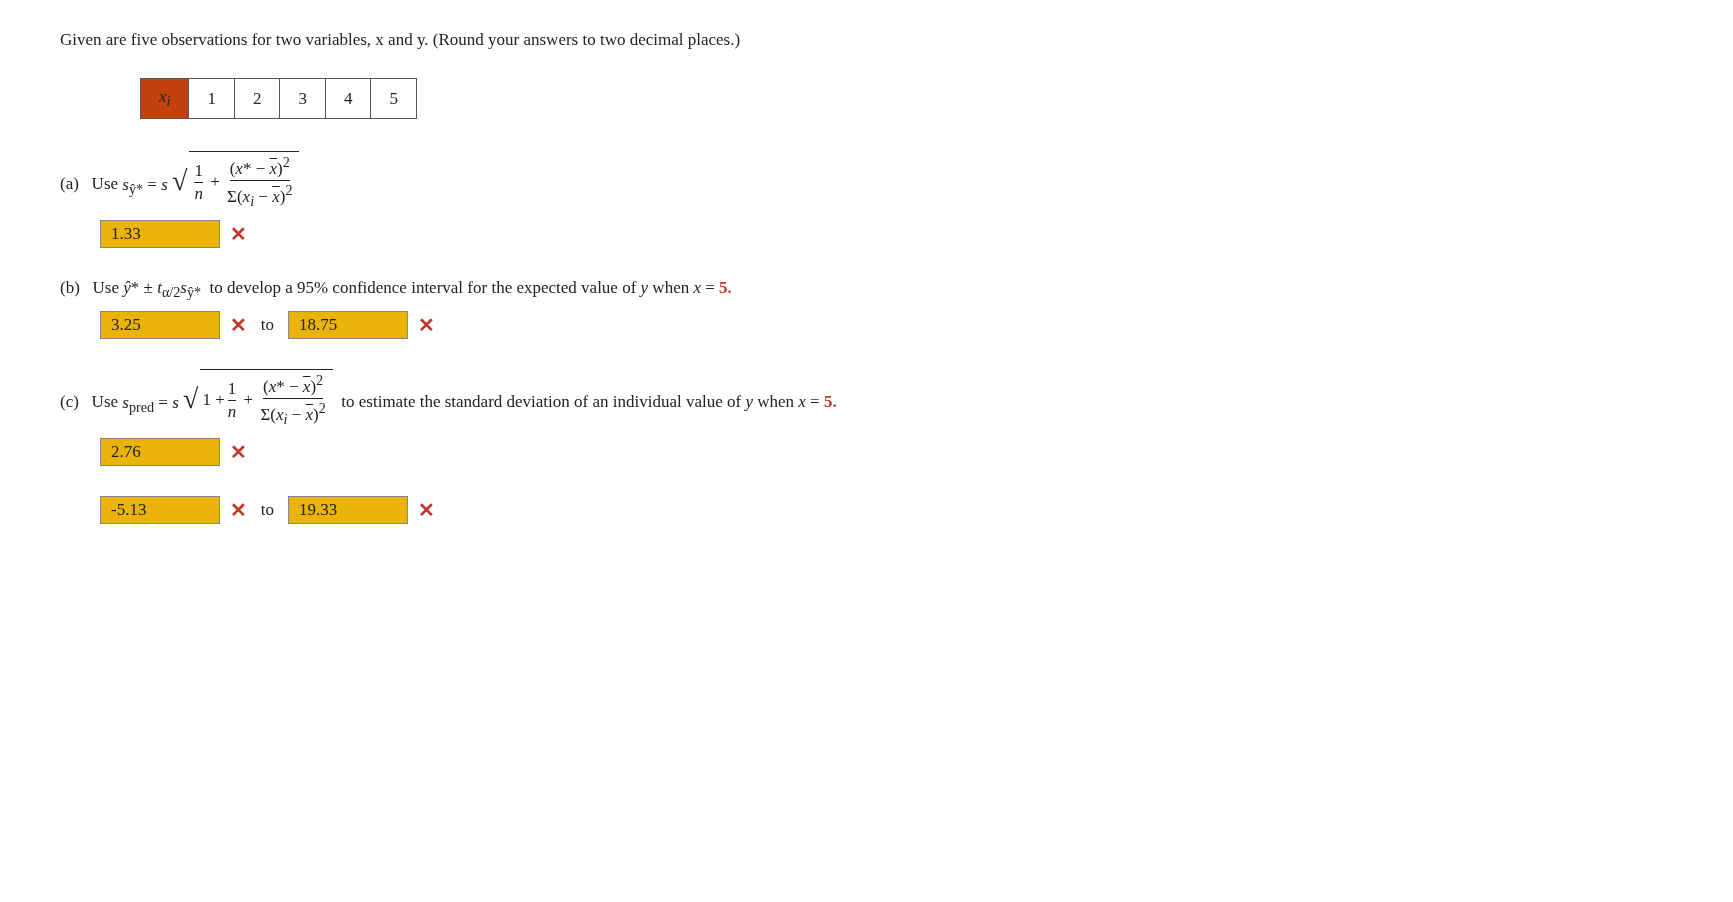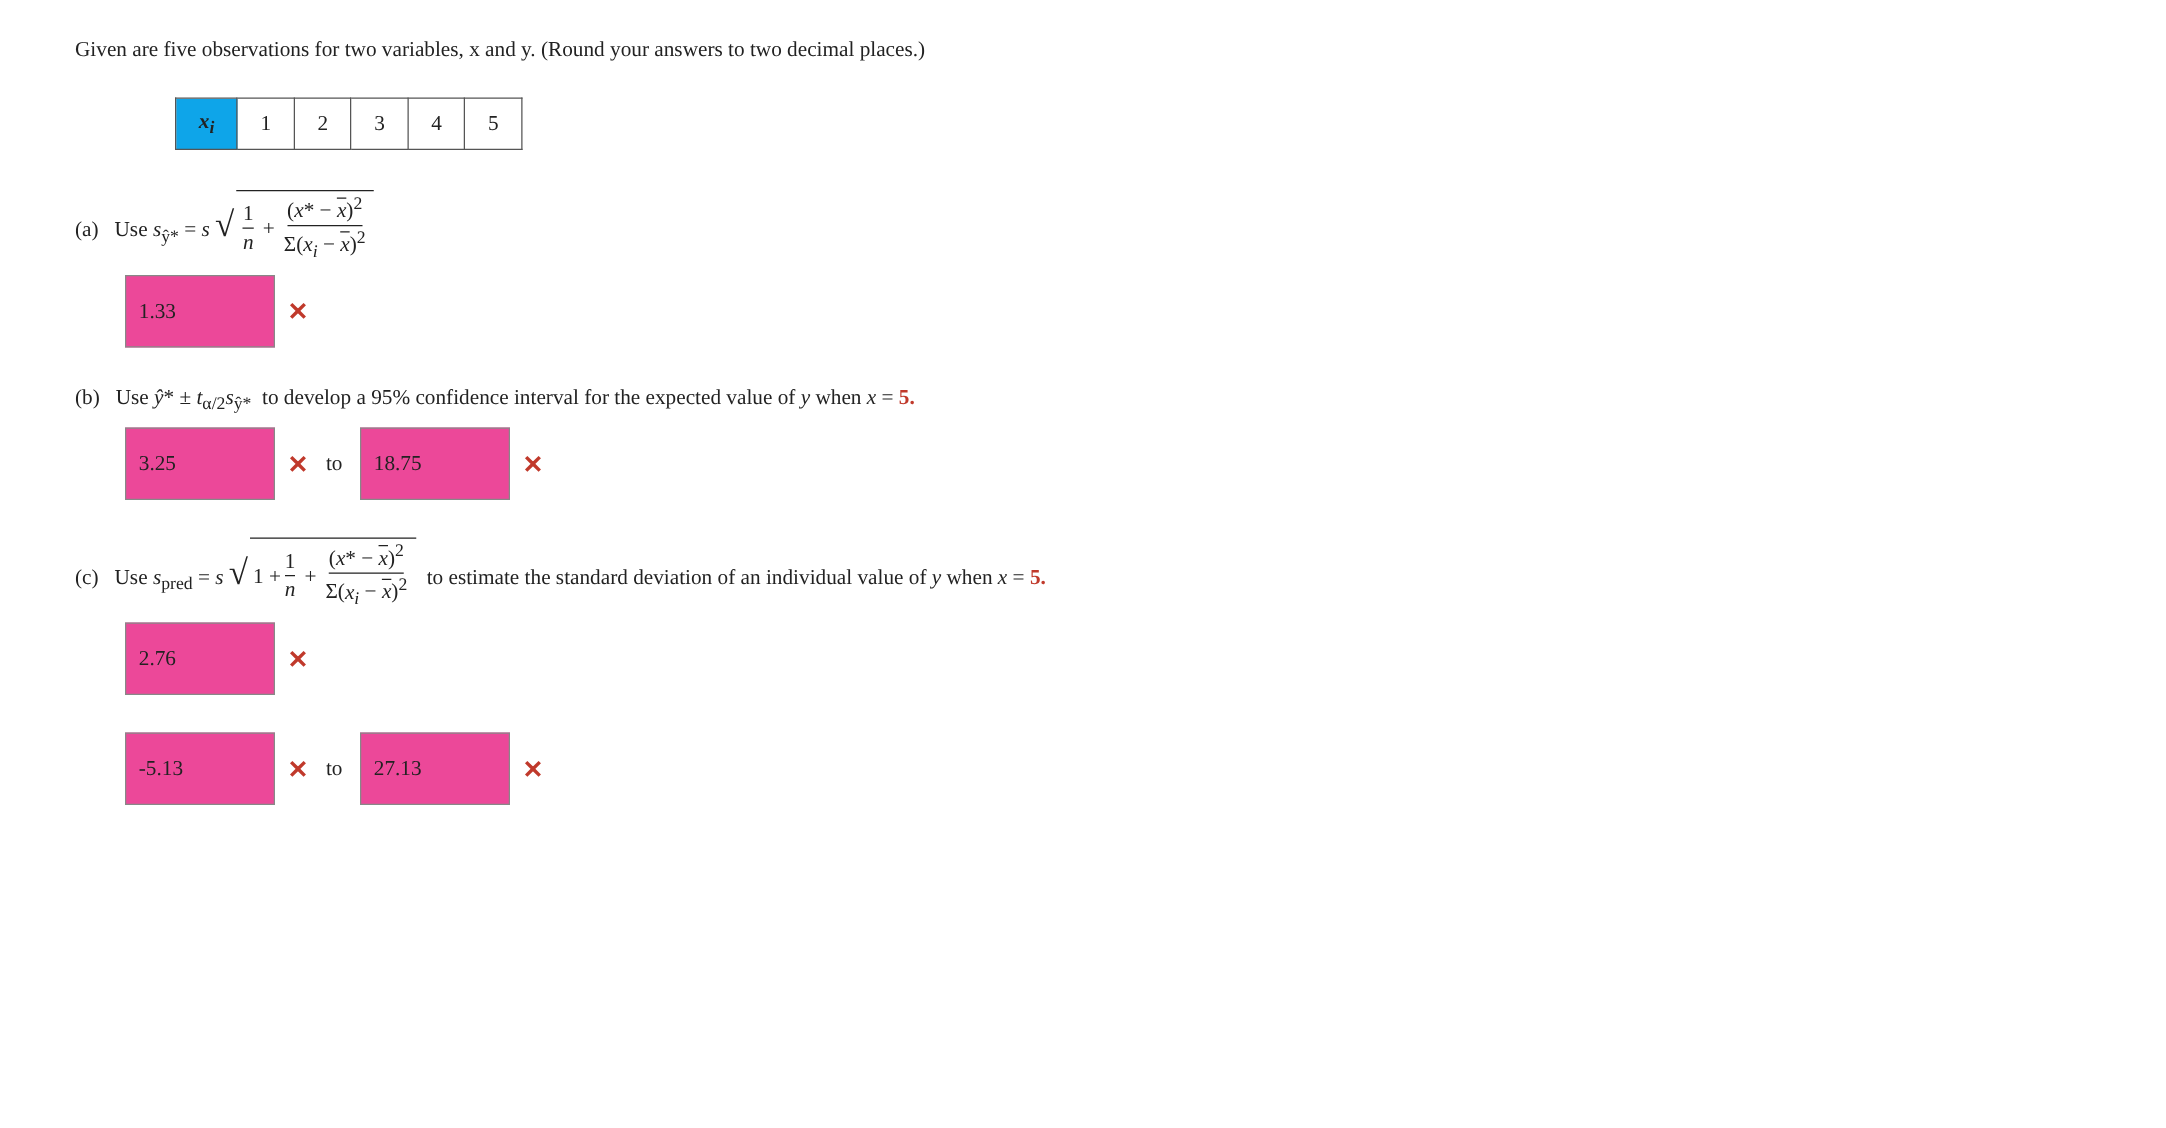--- a/index.html
+++ b/index.html
@@ -20,23 +20,23 @@
       margin-left: 80px;
     }
     .data-table td {
       border: 1.5px solid #555;
       padding: 8px 18px;
       text-align: center;
       font-size: 17px;
       min-width: 44px;
     }
     .data-table td.header-cell {
-      background: #0ea5e9;
+      background: #c2410c;
       font-style: italic;
-      font-weight: bold;
+      font-weight: normal;
     }
     .data-table td.red-val {
       color: #c0392b;
       font-weight: bold;
     }
     .section {
       margin-bottom: 30px;
     }
     .section-label {
       font-size: 17px;
@@ -45,25 +45,25 @@
     .red { color: #c0392b; font-weight: bold; }
     .answer-row {
       display: flex;
       align-items: center;
       gap: 10px;
       margin-top: 10px;
       margin-left: 40px;
     }
     .answer-box {
       border: 1.5px solid #888;
-      padding: 18px 10px;
+      padding: 3px 10px;
       min-width: 120px;
       font-size: 17px;
       font-family: 'Times New Roman', Times, serif;
-      background: #ec4899;
+      background: #eab308;
       display: inline-block;
     }
     .x-icon {
       color: #c0392b;
       font-size: 20px;
       font-weight: bold;
       cursor: pointer;
     }
     .to-text {
       font-size: 17px;
@@ -194,16 +194,16 @@
     <div class="answer-box">2.76</div>
     <span class="x-icon">✕</span>
   </div>
 </div>
 
 <div class="section">
   <div class="answer-row">
     <div class="answer-box">-5.13</div>
     <span class="x-icon">✕</span>
     <span class="to-text">to</span>
-    <div class="answer-box">27.13</div>
+    <div class="answer-box">19.33</div>
     <span class="x-icon">✕</span>
   </div>
 </div>
 
 </body></html>

